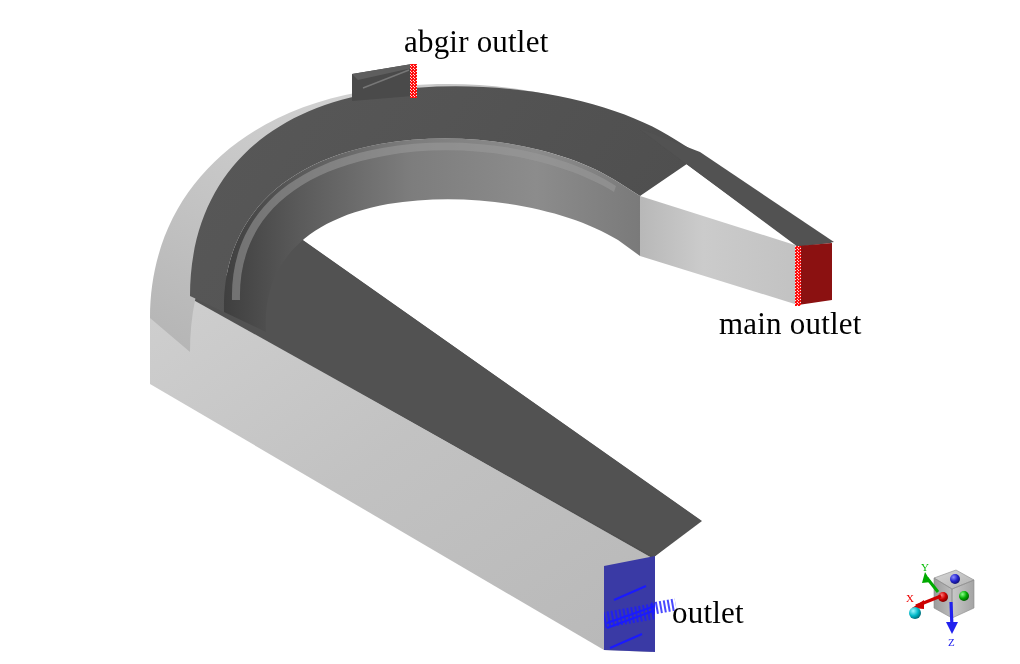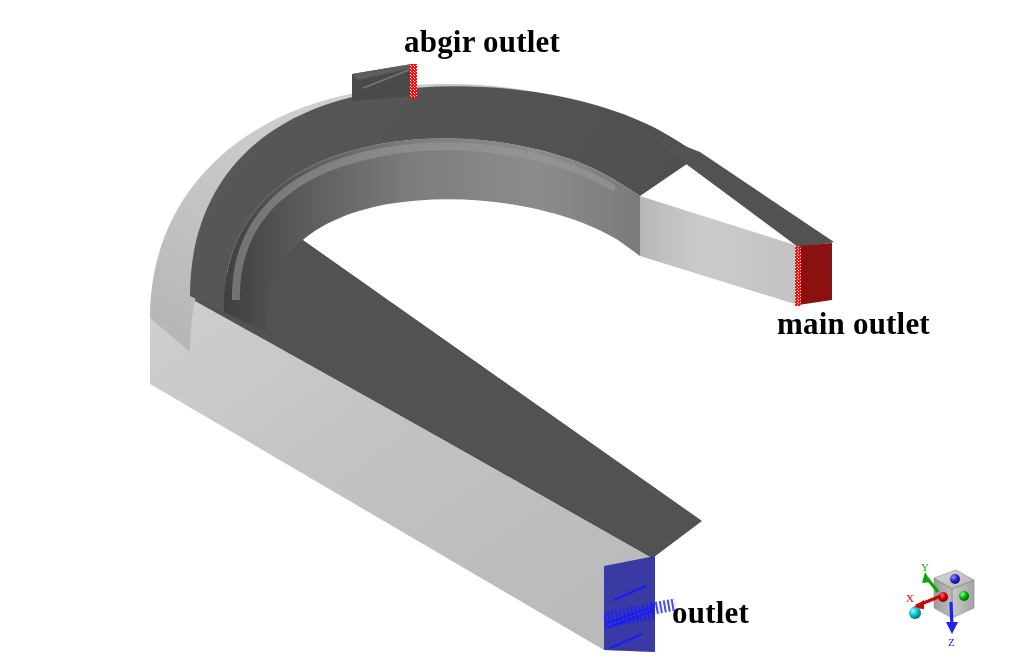--- a/index.html
+++ b/index.html
@@ -22,27 +22,27 @@
     left: 0;
     top: 0;
     width: 1020px;
     height: 664px;
   }
   .label {
     position: absolute;
     color: #000000;
     font-family: "Liberation Serif", "DejaVu Serif", serif;
     font-size: 31px;
-    font-weight: 700;
+    font-weight: 400;
     line-height: 1;
     white-space: nowrap;
     letter-spacing: 0.2px;
   }
   #label-abgir  { left: 404px; top: 26px; }
-  #label-main   { left: 777px; top: 308px; }
+  #label-main   { left: 719px; top: 308px; }
   #label-inlet  { left: 672px; top: 597px; }
   #axes-widget {
     position: absolute;
     left: 894px;
     top: 562px;
     width: 86px;
     height: 86px;
   }
 </style>
 </head>

